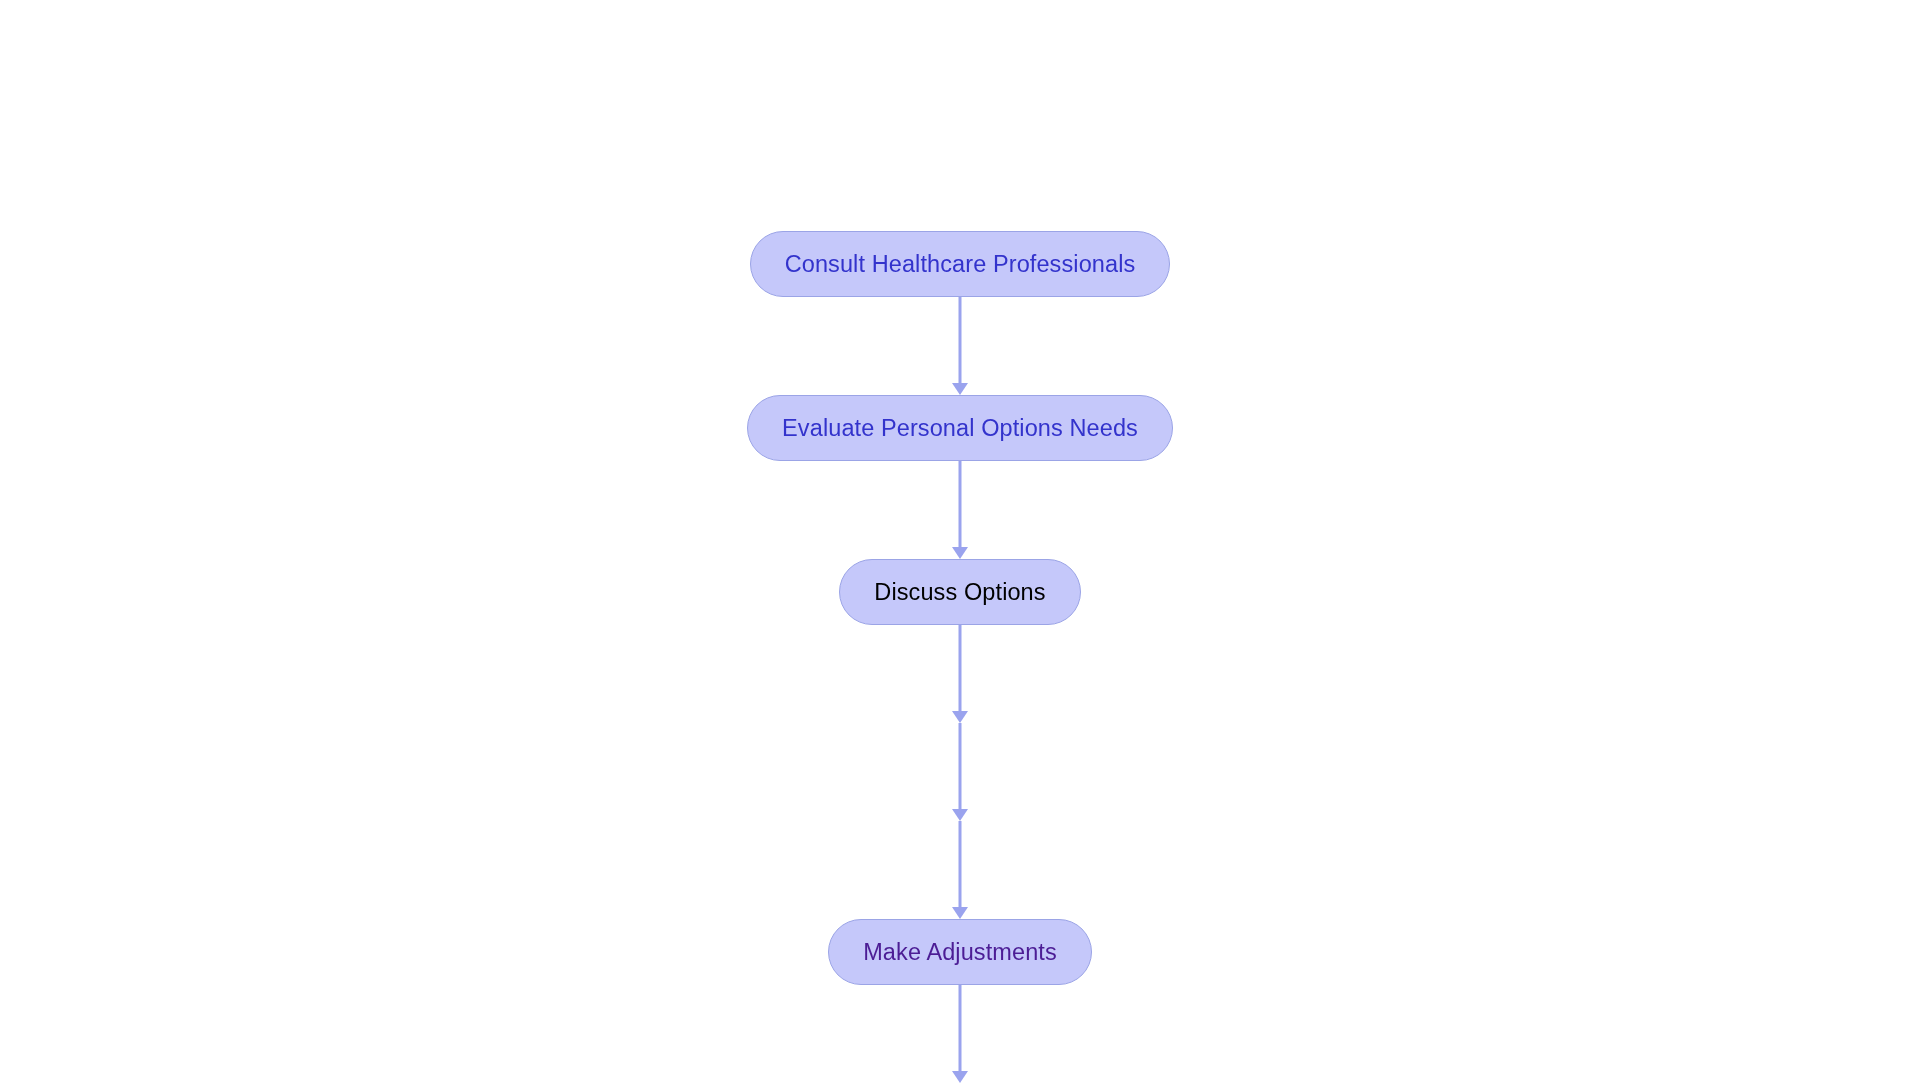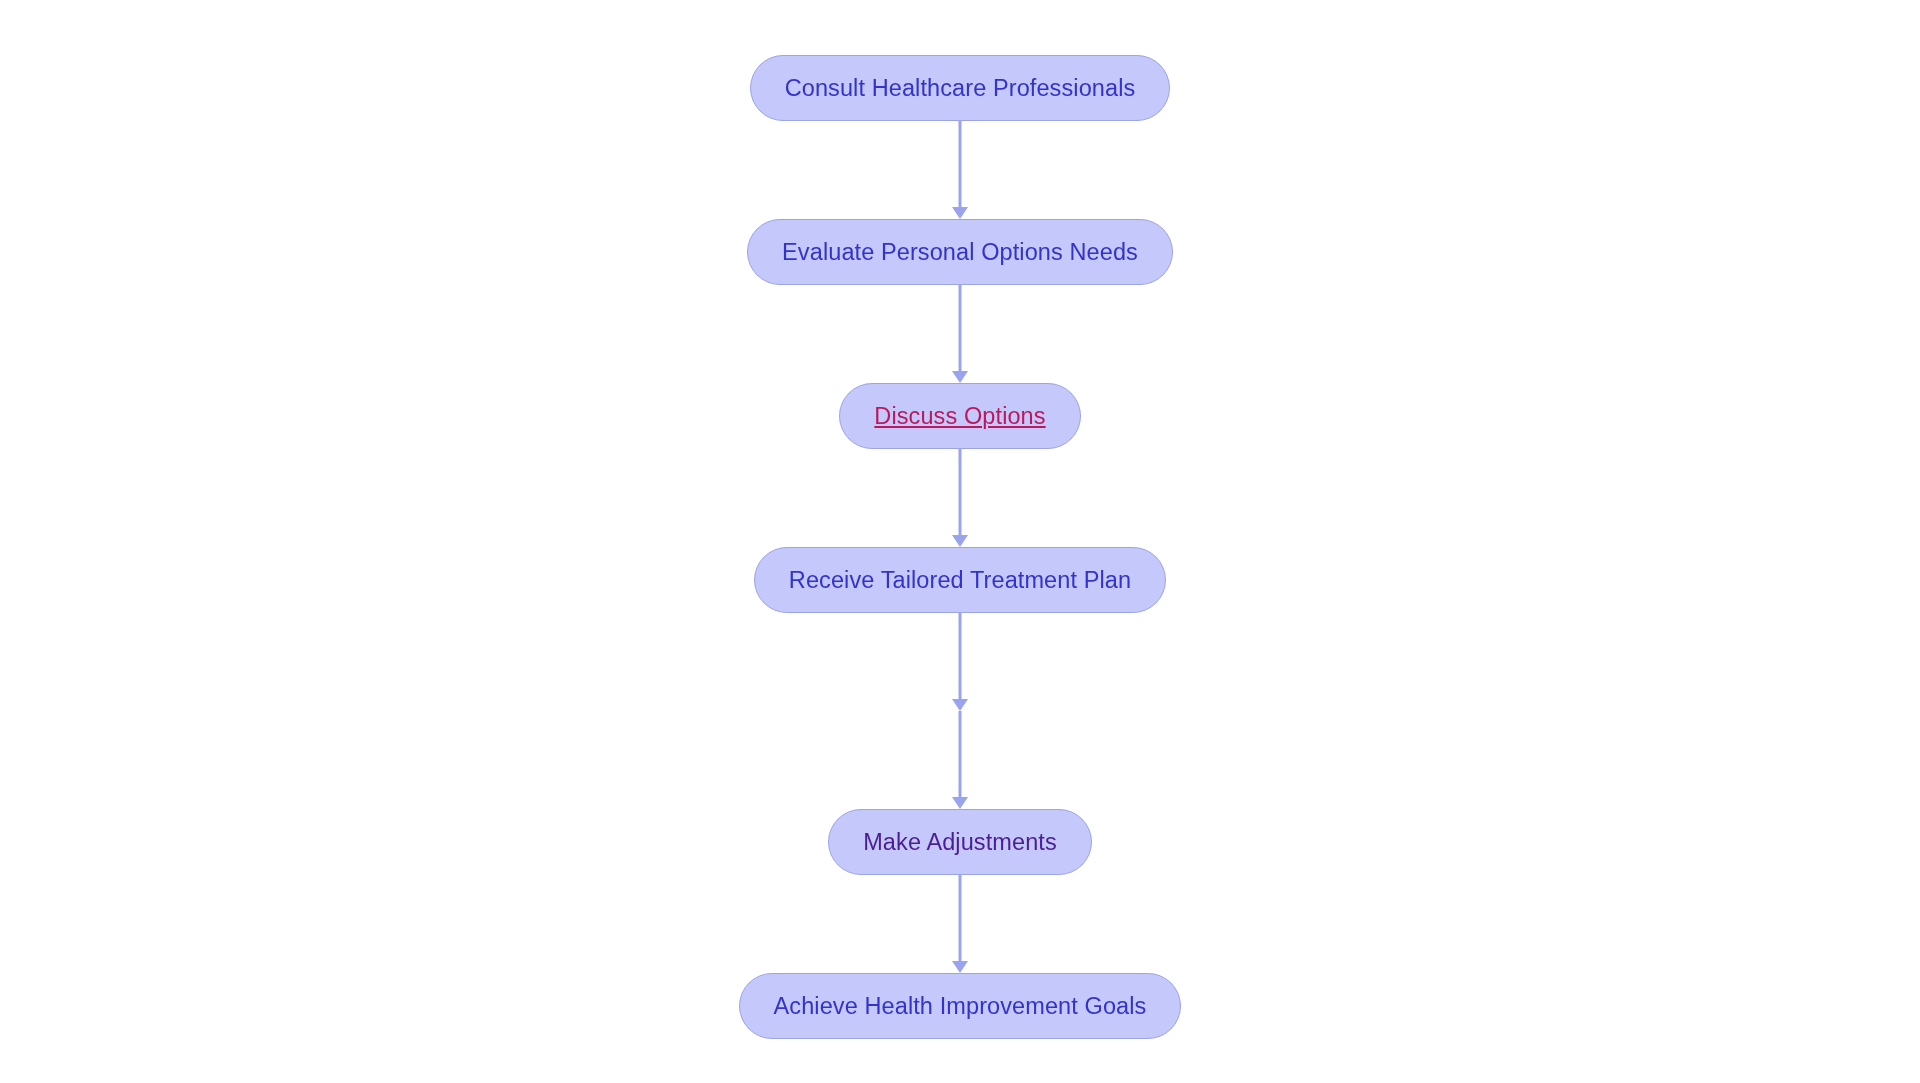--- a/index.html
+++ b/index.html
@@ -23,21 +23,21 @@
 
   .flow-column {
     position: absolute;
     left: 0;
     top: 0;
     width: 1920px;
     height: 1083px;
     display: flex;
     flex-direction: column;
     align-items: center;
-    justify-content: center;
+    justify-content: flex-end;
     padding-top: 11px;
     box-sizing: border-box;
   }
 
   .node {
     box-sizing: border-box;
     height: 66px;
     display: flex;
     align-items: center;
     justify-content: center;
@@ -98,32 +98,29 @@
 
     <div class="node" style="background: rgb(197, 200, 250); border-color: rgb(155, 164, 230); color: rgb(51, 51, 204);">
       <span>Evaluate Personal Options Needs</span>
     </div>
 
     <div class="connector">
       <span class="stem" style="background: rgb(154, 163, 238);"></span>
       <span class="head" style="border-top-color: rgb(154, 163, 238);"></span>
     </div>
 
-    <div class="node" style="background: rgb(197, 200, 250); border-color: rgb(155, 164, 230); color: #be185d; text-decoration: underline;">
+    <div class="node" style="background: rgb(197, 200, 250); border-color: rgb(155, 164, 230); color: #000000;">
       <span>Discuss Options</span>
     </div>
 
     <div class="connector">
       <span class="stem" style="background: rgb(154, 163, 238);"></span>
       <span class="head" style="border-top-color: rgb(154, 163, 238);"></span>
     </div>
 
-    <div class="node" style="background: rgb(197, 200, 250); border-color: rgb(155, 164, 230); color: rgb(51, 51, 204);">
-      <span>Receive Tailored Treatment Plan</span>
-    </div>
 
     <div class="connector">
       <span class="stem" style="background: rgb(154, 163, 238);"></span>
       <span class="head" style="border-top-color: rgb(154, 163, 238);"></span>
     </div>
 
 
     <div class="connector">
       <span class="stem" style="background: rgb(154, 163, 238);"></span>
       <span class="head" style="border-top-color: rgb(154, 163, 238);"></span>
@@ -131,18 +128,15 @@
 
     <div class="node" style="background: rgb(197, 200, 250); border-color: rgb(155, 164, 230); color: #4c1d95;">
       <span>Make Adjustments</span>
     </div>
 
     <div class="connector">
       <span class="stem" style="background: rgb(154, 163, 238);"></span>
       <span class="head" style="border-top-color: rgb(154, 163, 238);"></span>
     </div>
 
-    <div class="node" style="background: rgb(197, 200, 250); border-color: rgb(155, 164, 230); color: rgb(51, 51, 204);">
-      <span>Achieve Health Improvement Goals</span>
-    </div>
 
   </div>
 </div>
 
 </body></html>

